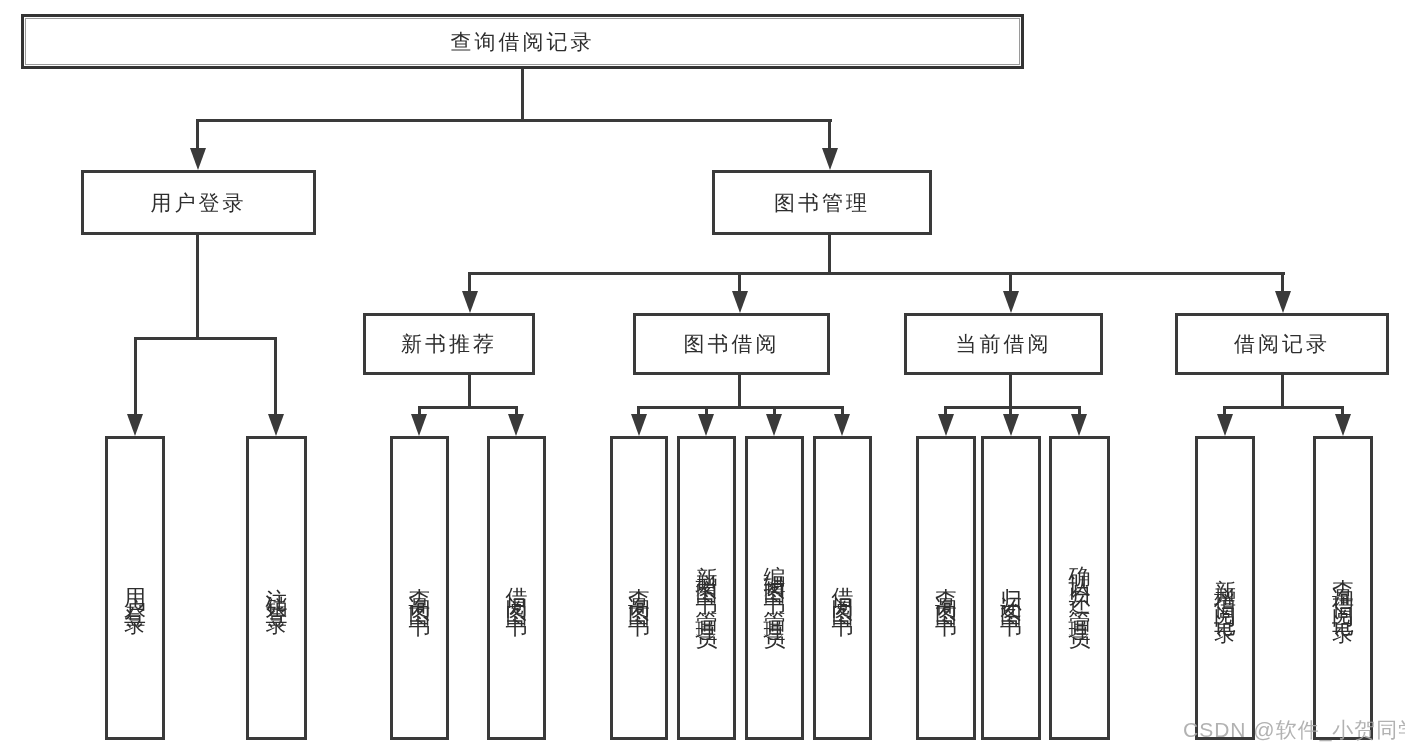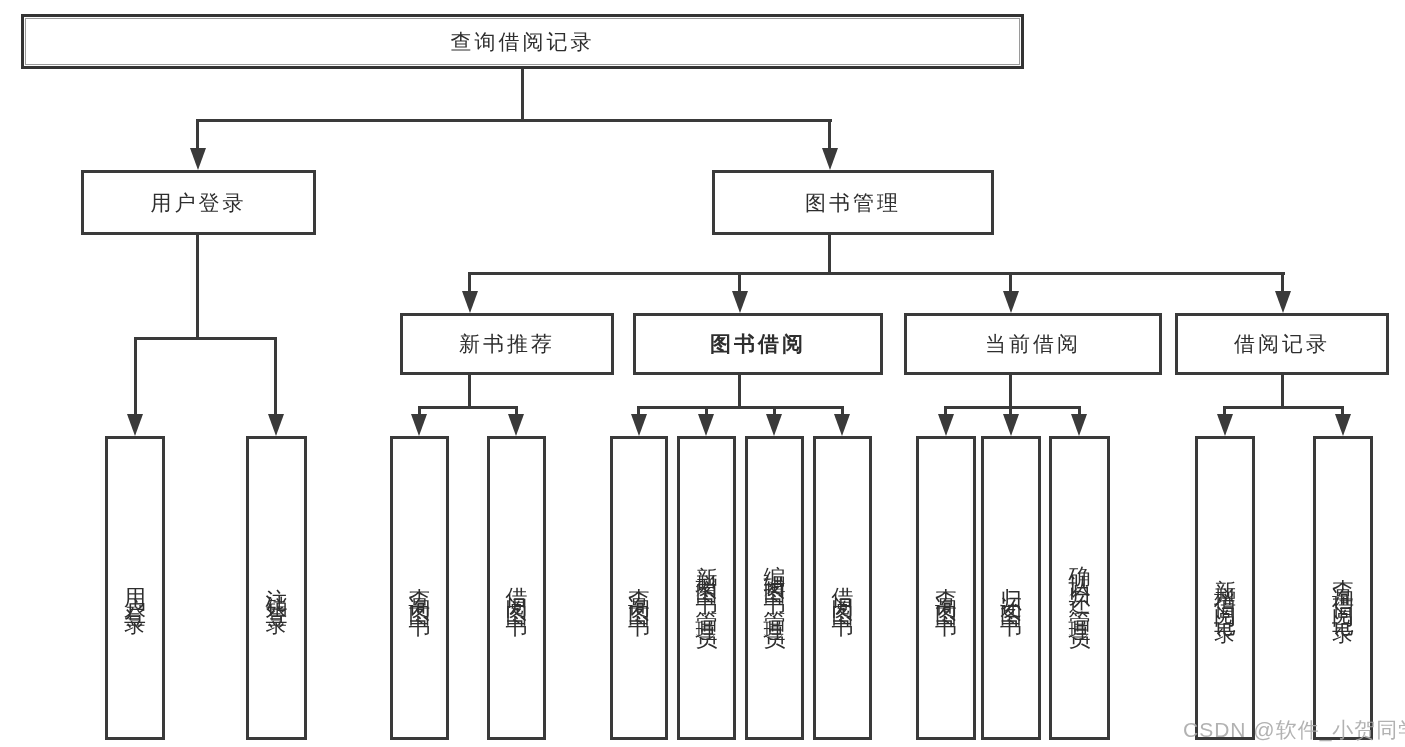--- a/index.html
+++ b/index.html
@@ -69,33 +69,33 @@
 <div class="canvas">
 
   <div class="node root" style="left:21px; top:14px; width:1003px; height:55px;">
     <span>查询借阅记录</span>
   </div>
 
   <div class="node" style="left:81px; top:170px; width:235px; height:65px;">
     <span>用户登录</span>
   </div>
 
-  <div class="node" style="left:712px; top:170px; width:282px; height:65px;">
+  <div class="node" style="left:712px; top:170px; width:220px; height:65px;">
     <span>图书管理</span>
   </div>
 
-  <div class="node" style="left:363px; top:313px; width:214px; height:62px;margin-left:37px;">
+  <div class="node" style="left:363px; top:313px; width:172px; height:62px;">
     <span>新书推荐</span>
   </div>
 
-  <div class="node" style="left:633px; top:313px; width:250px; height:62px;font-weight:bold;">
+  <div class="node" style="left:633px; top:313px; width:197px; height:62px;">
     <span>图书借阅</span>
   </div>
 
-  <div class="node" style="left:904px; top:313px; width:258px; height:62px;font-family:Liberation Serif, serif;">
+  <div class="node" style="left:904px; top:313px; width:199px; height:62px;font-family:Liberation Serif, serif;">
     <span>当前借阅</span>
   </div>
 
   <div class="node" style="left:1175px; top:313px; width:214px; height:62px;">
     <span>借阅记录</span>
   </div>
 
   <div class="node leaf" style="left:105px; top:436px; width:60px; height:304px;">
     <span>用户登录</span>
   </div>

